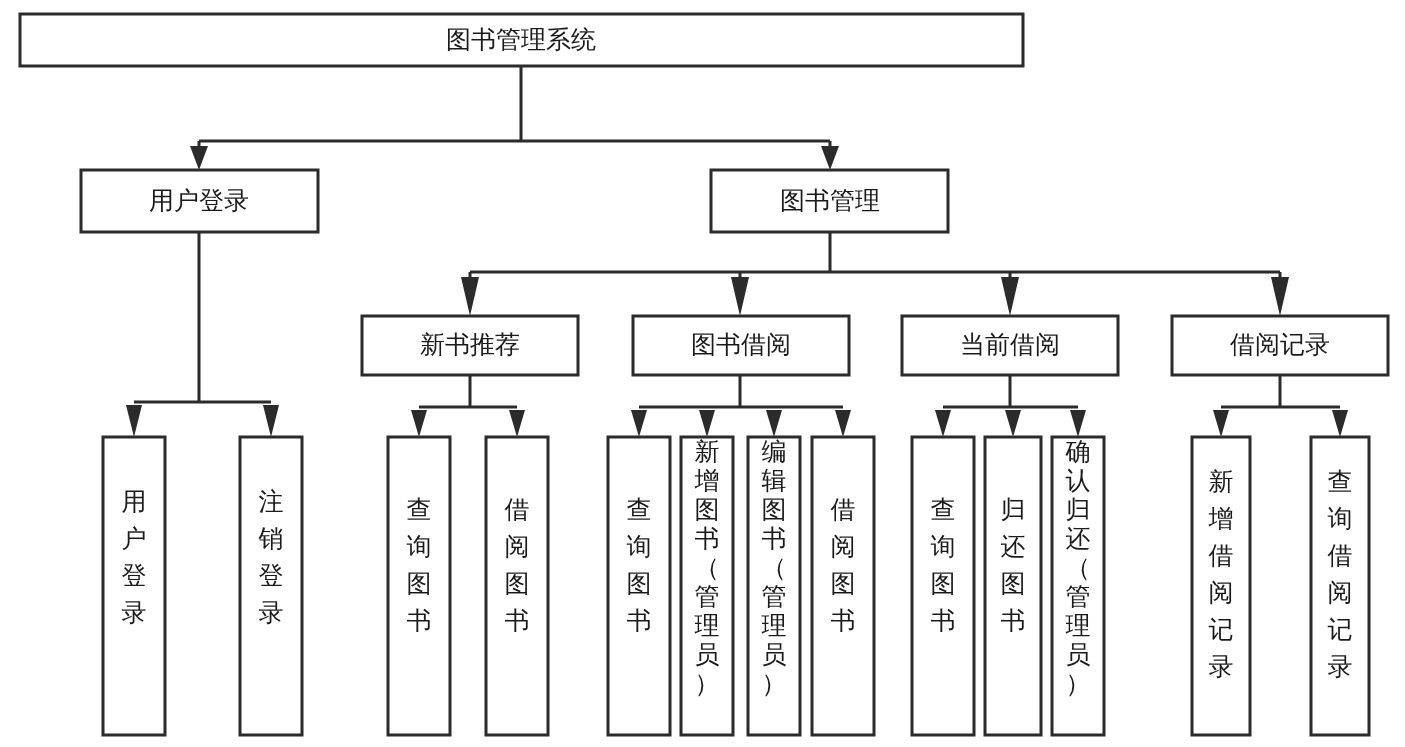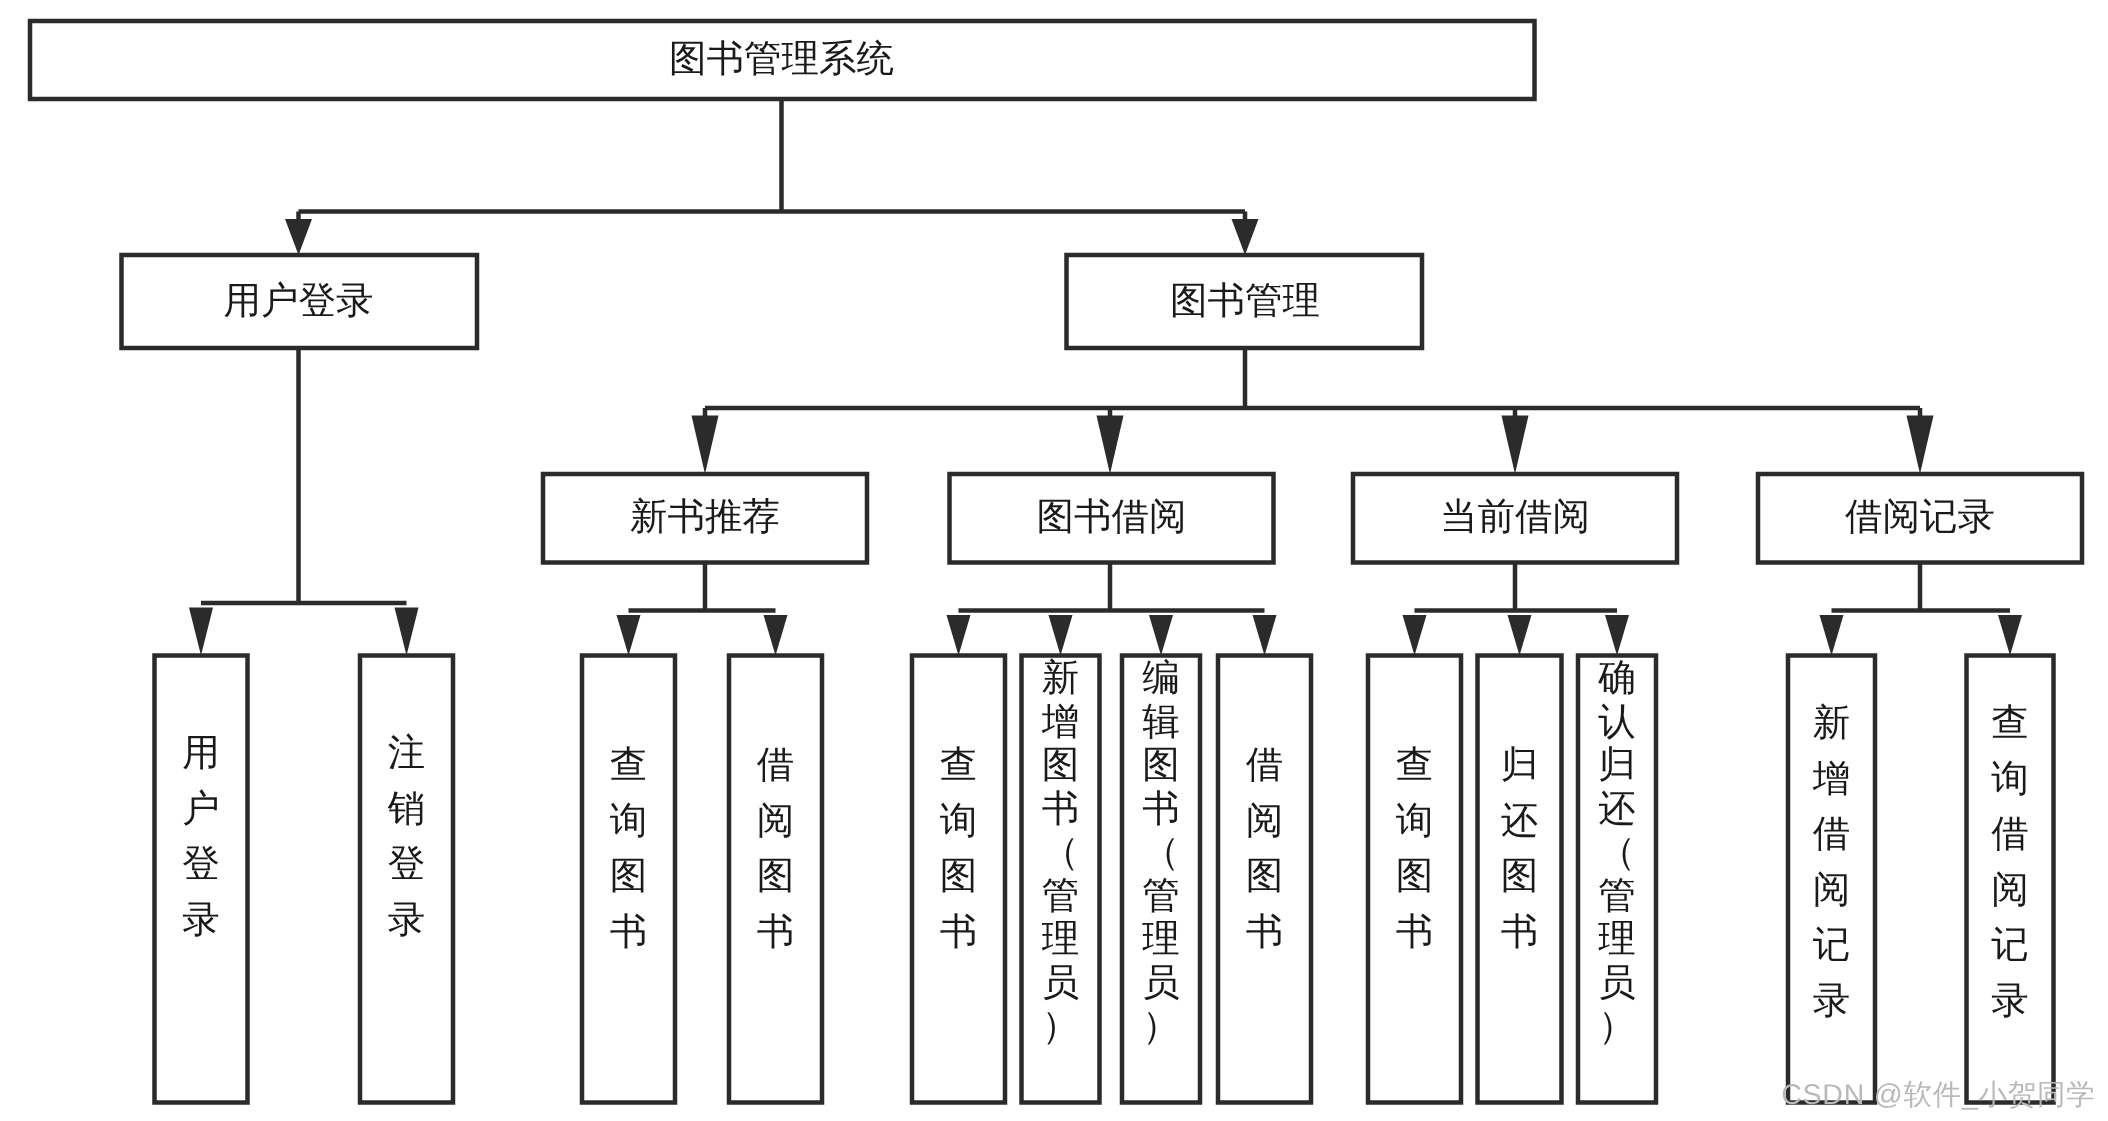--- a/index.html
+++ b/index.html
@@ -230,14 +230,13 @@
       <text class="node-label-v vtext" x="1221" y="490"><tspan x="1221" dy="0">新</tspan><tspan x="1221" dy="37">增</tspan><tspan x="1221" dy="37">借</tspan><tspan x="1221" dy="37">阅</tspan><tspan x="1221" dy="37">记</tspan><tspan x="1221" dy="37">录</tspan></text>
     </g>
 
     <g>
       <rect class="node-box" x="1311" y="437" width="58" height="298"></rect>
       <text class="node-label-v vtext" x="1340" y="490"><tspan x="1340" dy="0">查</tspan><tspan x="1340" dy="37">询</tspan><tspan x="1340" dy="37">借</tspan><tspan x="1340" dy="37">阅</tspan><tspan x="1340" dy="37">记</tspan><tspan x="1340" dy="37">录</tspan></text>
     </g>
 
   </svg>
 
-  <div class="watermark-text">CSDN @软件_小贺同学</div>
 </div>
 
 </body></html>

